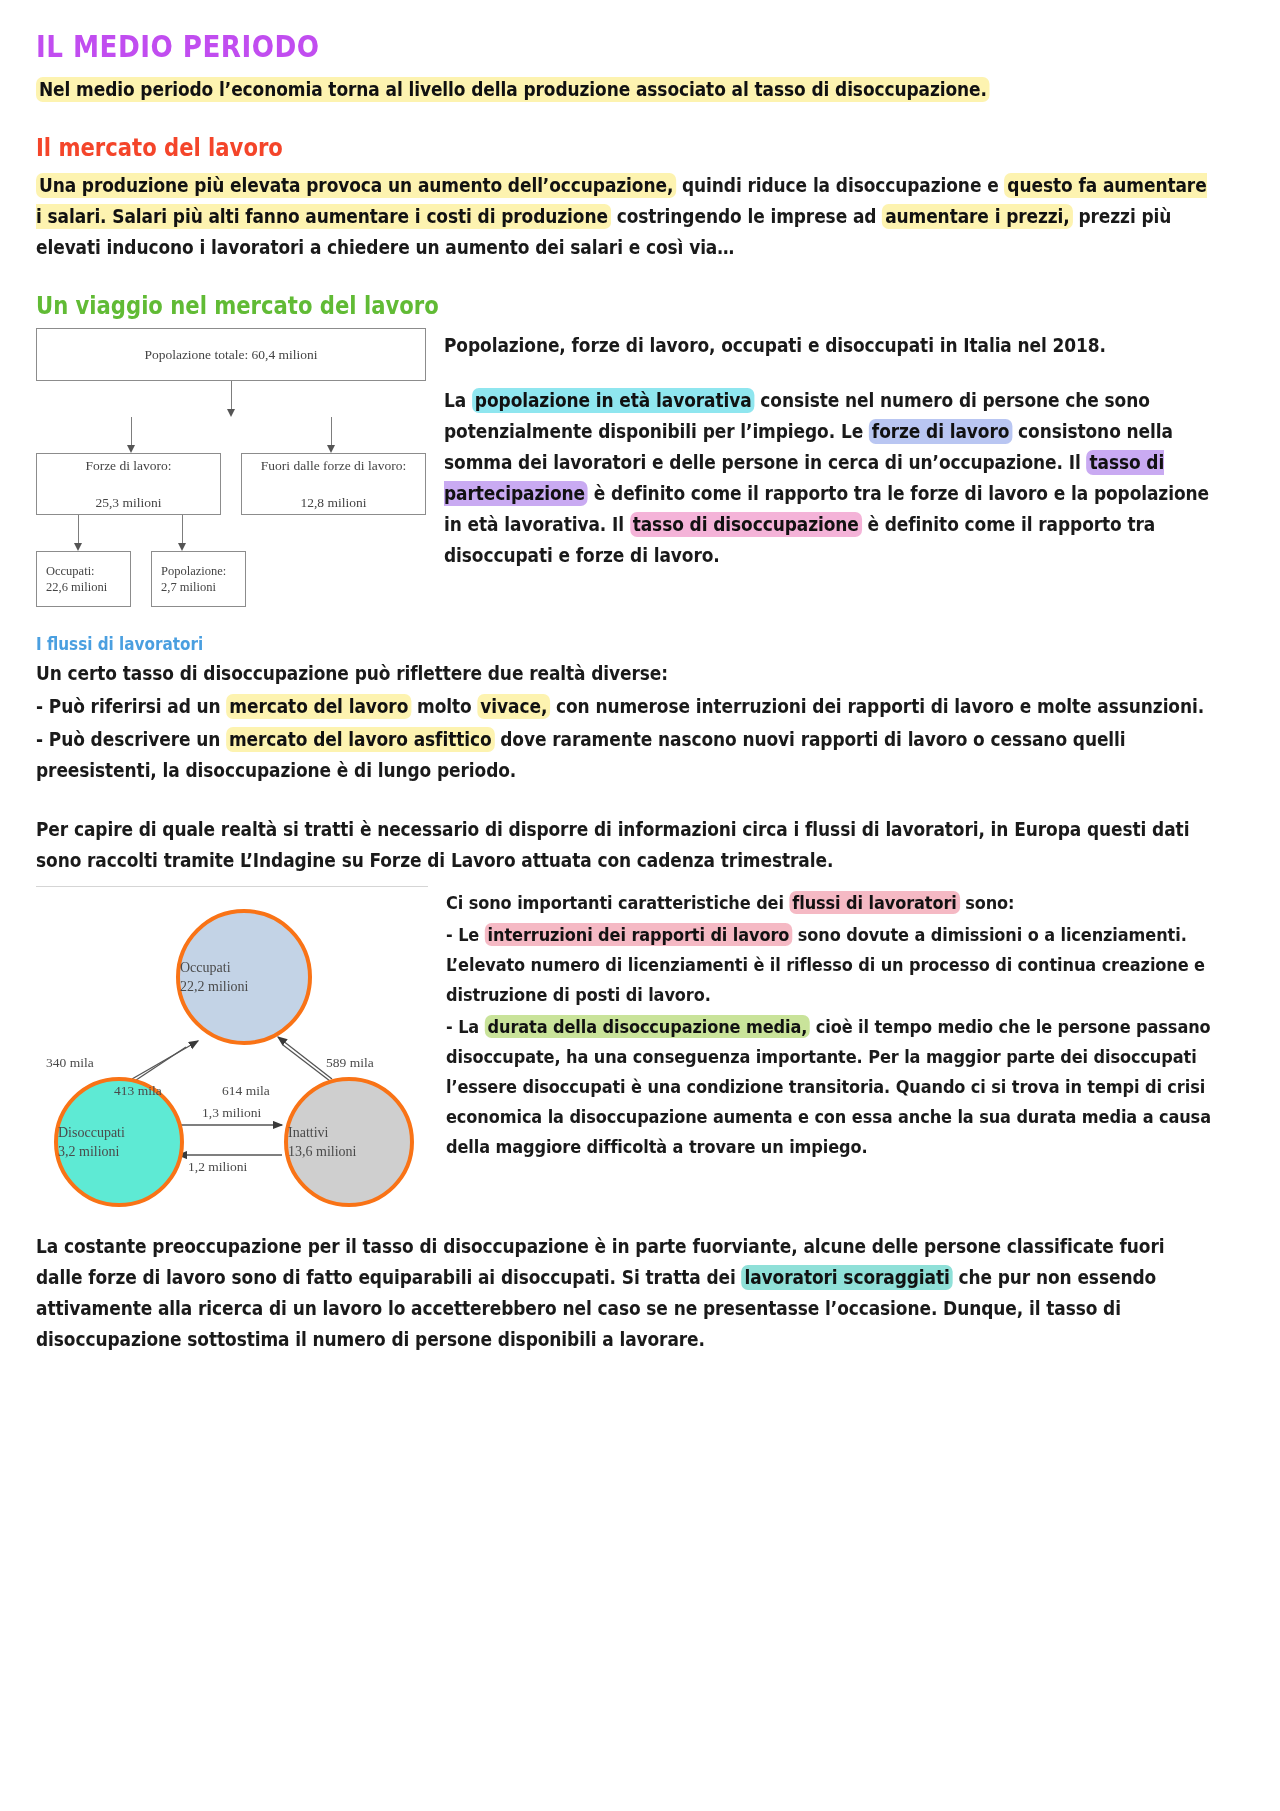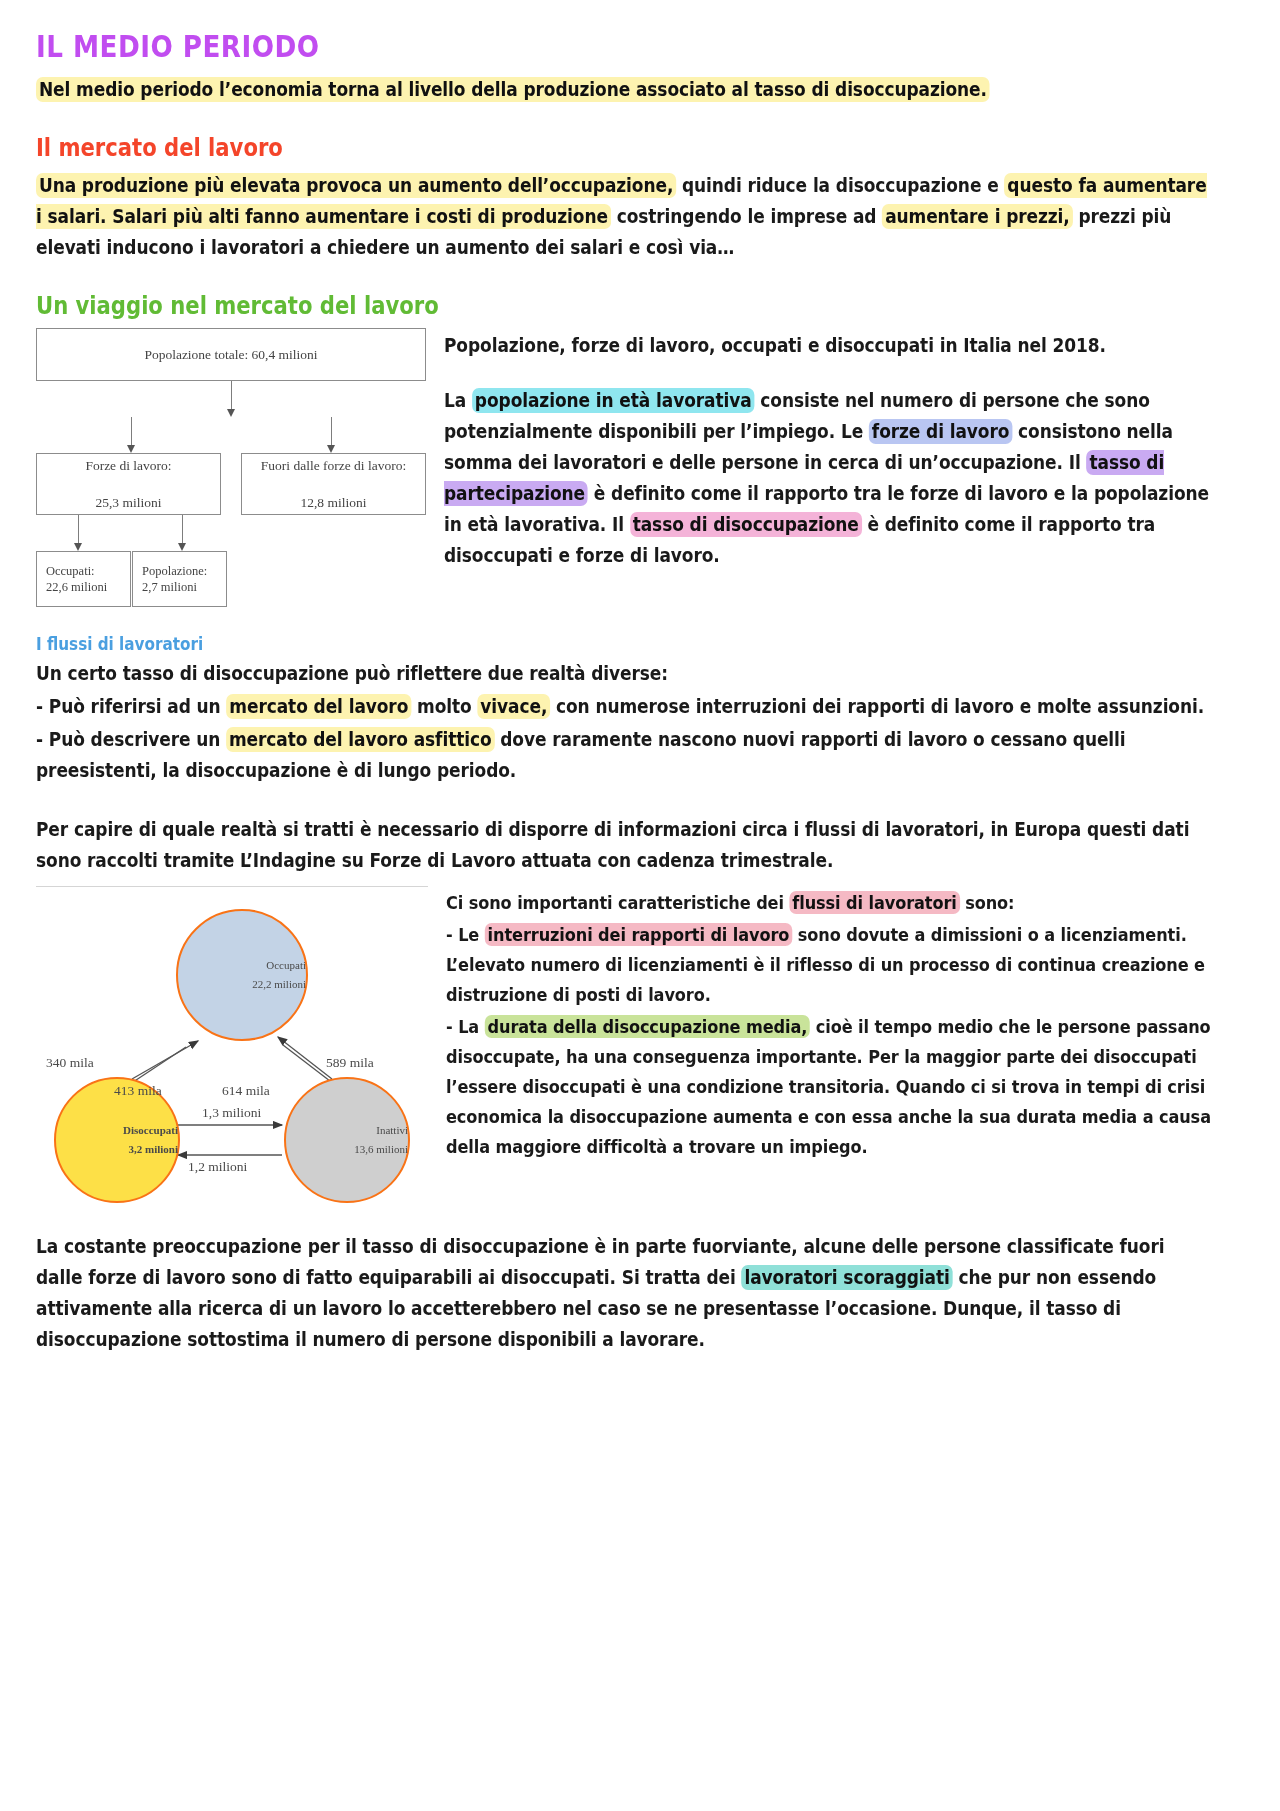--- a/index.html
+++ b/index.html
@@ -88,49 +88,49 @@
     text-align:center;
     font-size:13.5px;
     line-height:17px;
     padding:17px 4px;
     box-sizing:border-box;
   }
   .fbox.wide{width:390px;}
   .fbox.half{width:185px;height:62px;display:flex;flex-direction:column;justify-content:center;gap:20px;}
   .fbox.quarter{width:95px;height:56px;display:flex;flex-direction:column;justify-content:center;font-size:12.5px;line-height:16px;text-align:left;padding-left:9px;}
   .frow{display:flex;justify-content:space-between;}
-  .frow2{display:flex;gap:1px;}
+  .frow2{display:flex;gap:20px;}
   .arrowbox{position:relative;height:36px;}
   .vline{position:absolute;width:1px;background:#7d7d7d;top:0;bottom:7px;}
   .ahead{position:absolute;bottom:0;width:0;height:0;border-left:4.5px solid transparent;border-right:4.5px solid transparent;border-top:8px solid #555;margin-left:-4px;}
   
   .circles{
     position:relative;
     width:392px;
     height:318px;
     border-top:1px solid #d5d5d5;
     font-family:"Liberation Serif","DejaVu Serif",serif;
     color:#4a4a4a;
   }
   .circ{
     position:absolute;
     border-radius:50%;
-    border:2px solid #f97316;
+    border:4px solid #f97316;
     display:flex;
     flex-direction:column;
-    align-items:flex-end;
+    align-items:flex-start;
     justify-content:center;
-    font-size:11px;
+    font-size:14px;
     line-height:19px;
     text-align:center;
   }
   .circ .l1{display:block;}
   .circ .l2{display:block;}
   #c-occ{width:128px;height:128px;left:140px;top:22px;background:#c3d3e6;}
-  #c-dis{width:122px;height:122px;left:18px;top:190px;background:#fde047;font-weight:bold;}
+  #c-dis{width:122px;height:122px;left:18px;top:190px;background:#5eead4;}
   #c-ina{width:122px;height:122px;left:248px;top:190px;background:#cfcfcf;}
   .flab{position:absolute;font-size:13.5px;color:#4a4a4a;white-space:nowrap;}
   .circles svg{position:absolute;left:0;top:0;width:392px;height:318px;}
 </style>
 </head>
 <body>
 
 <div class="page">
 
   <div class="h1">IL MEDIO PERIODO</div>

